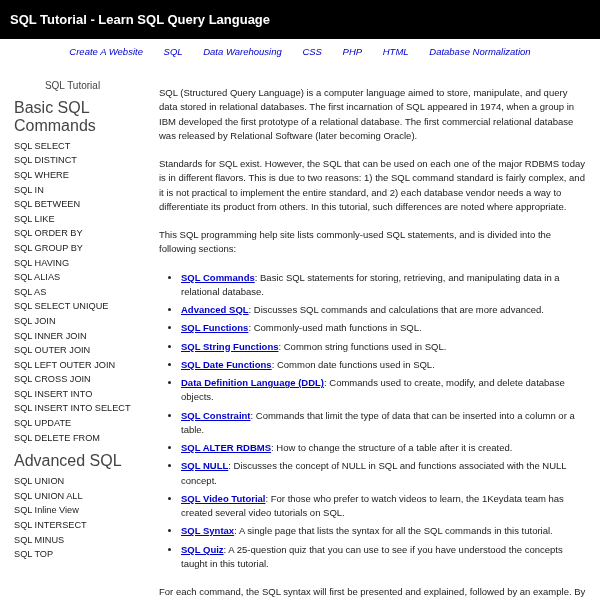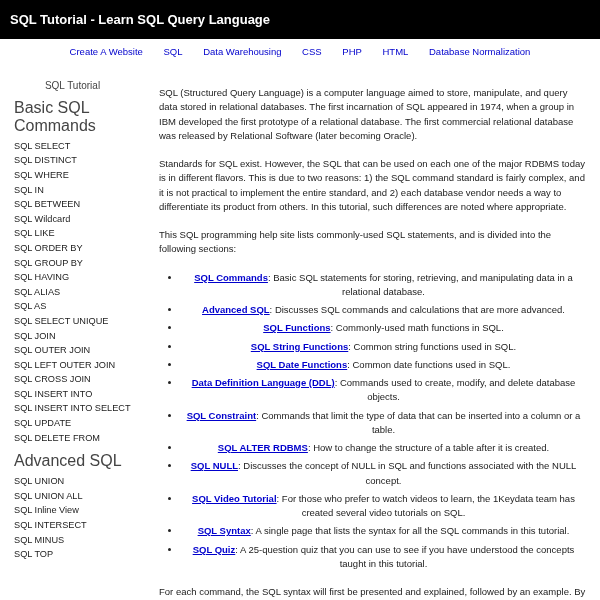--- a/index.html
+++ b/index.html
@@ -1,29 +1,29 @@
 <!DOCTYPE html>
 <html><head>
 <meta charset="utf-8">
 <style>
   * { margin: 0; padding: 0; box-sizing: border-box; }
   body { width: 600px; height: 600px; font-family: Verdana, Arial, sans-serif; font-size: 9.5px; background: #fff; overflow: hidden; }
   .header { background: #000; color: #fff; padding: 12px 10px; font-size: 13px; font-weight: bold; }
   .topnav { background: #fff; padding: 7px 0; text-align: center; border-bottom: 0px solid #eee; }
-  .topnav a { color: #0000cc; text-decoration: none; margin: 0 9px; font-size: 9.5px; cursor: pointer; }
+  .topnav a { color: #0000cc; text-decoration: none; margin: 0 9px; font-size: 9.5px; cursor: pointer; font-style: italic; }
   .wrap { display: flex; }
   .sidebar { width: 145px; padding: 6px 8px 8px 8px; flex-shrink: 0; }
   .side-head { color: #444; font-size: 10px; margin: 10px 0 3px 0; font-weight: normal; text-align: center; }
   .side-sub { color: #444; font-size: 16px; margin: 8px 0 3px 6px; font-weight: normal; }
   .side-list { list-style: none; margin-left: 6px; }
   .side-list li { padding: 1.8px 0; }
   .side-list a { color: #222; text-decoration: none; font-size: 9.2px; cursor: pointer; }
   .main { flex: 1; padding: 22px 14px 12px 14px; color: #222; line-height: 1.5; }
   .main p { margin: 0 0 14px 0; font-size: 9.5px; }
-  .bullets { list-style: disc; margin: 4px 0 14px 22px; text-align: center; }
+  .bullets { list-style: disc; margin: 4px 0 14px 22px; }
   .bullets li { margin: 4px 0; font-size: 9.5px; }
   .bullets a { color: #0000cc; font-weight: bold; text-decoration: underline; cursor: pointer; }
 </style>
 </head>
 <body>
 
 <div class="header">
   <span>SQL Tutorial - Learn SQL Query Language</span>
 </div>
 
@@ -41,29 +41,29 @@
   <div class="sidebar">
     <div class="side-head">SQL Tutorial</div>
 
     <div class="side-sub">Basic SQL Commands</div>
     <ul class="side-list">
       <li><a>SQL SELECT</a></li>
       <li><a>SQL DISTINCT</a></li>
       <li><a>SQL WHERE</a></li>
       <li><a>SQL IN</a></li>
       <li><a>SQL BETWEEN</a></li>
-      <li><a>SQL Wildcard</a></li>
       <li><a>SQL LIKE</a></li>
       <li><a>SQL ORDER BY</a></li>
       <li><a>SQL GROUP BY</a></li>
       <li><a>SQL HAVING</a></li>
       <li><a>SQL ALIAS</a></li>
       <li><a>SQL AS</a></li>
       <li><a>SQL SELECT UNIQUE</a></li>
       <li><a>SQL JOIN</a></li>
+      <li><a>SQL INNER JOIN</a></li>
       <li><a>SQL OUTER JOIN</a></li>
       <li><a>SQL LEFT OUTER JOIN</a></li>
       <li><a>SQL CROSS JOIN</a></li>
       <li><a>SQL INSERT INTO</a></li>
       <li><a>SQL INSERT INTO SELECT</a></li>
       <li><a>SQL UPDATE</a></li>
       <li><a>SQL DELETE FROM</a></li>
     </ul>
 
     <div class="side-sub">Advanced SQL</div>

